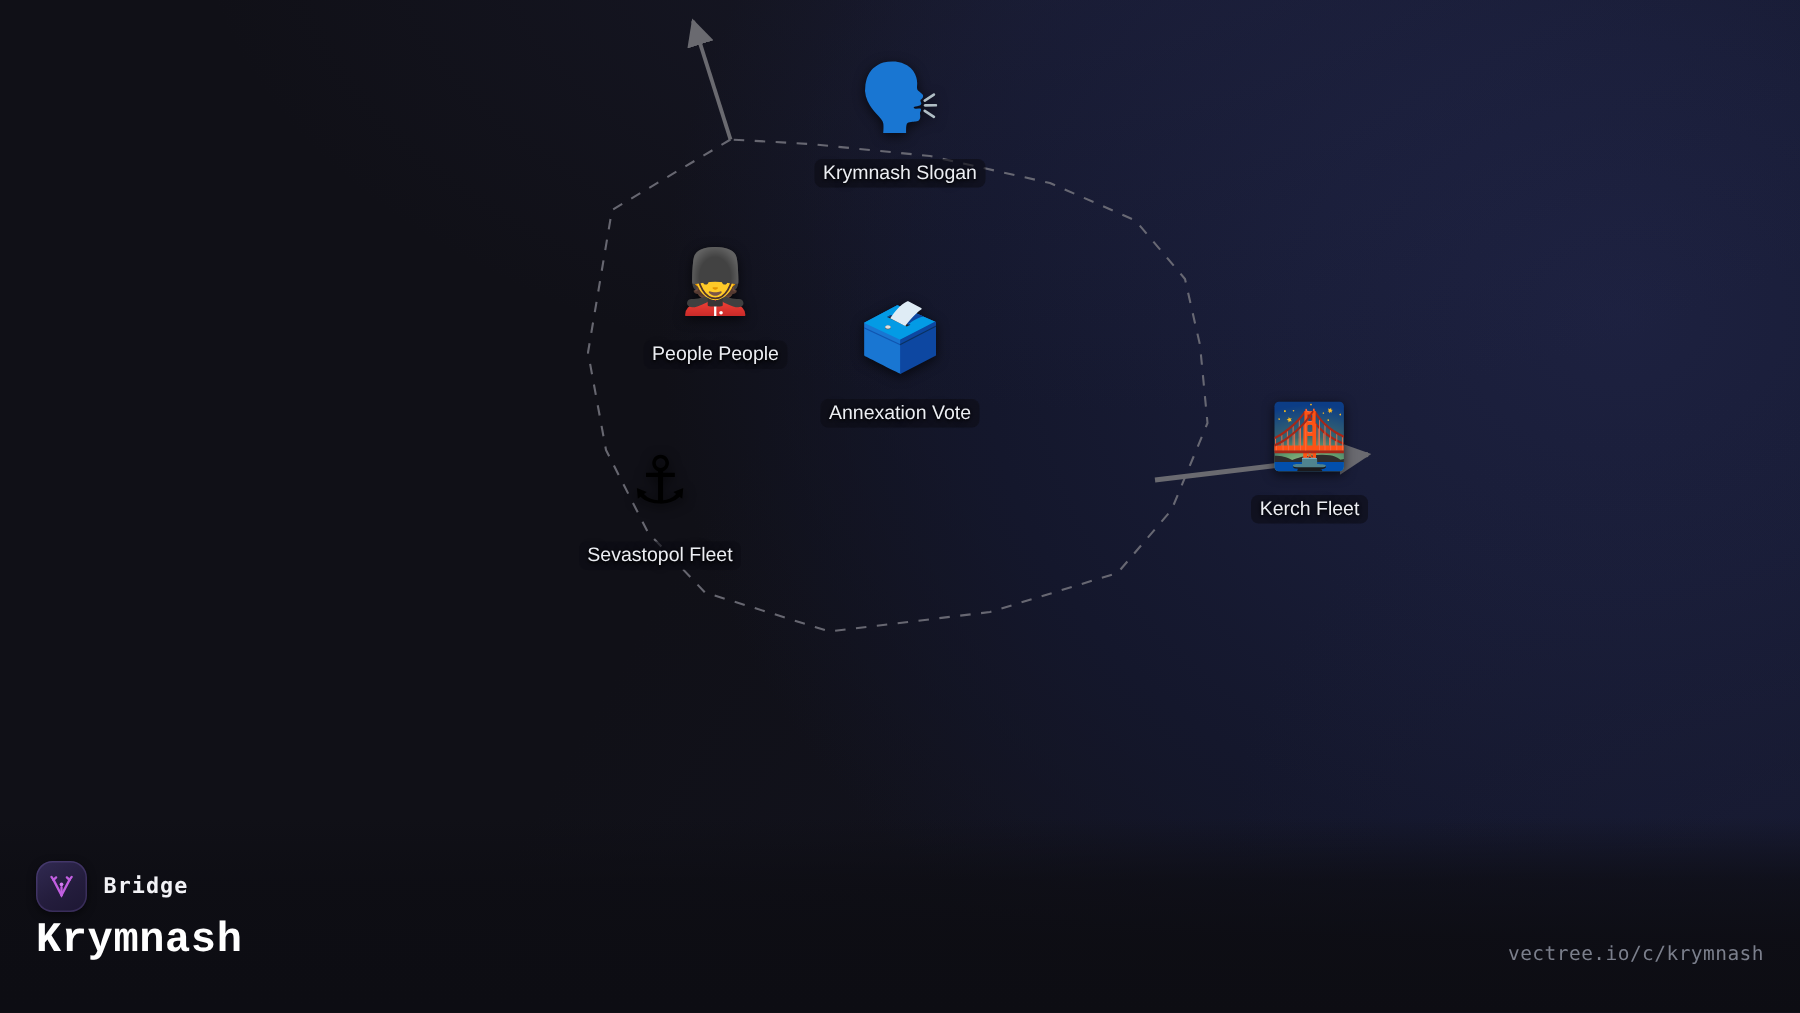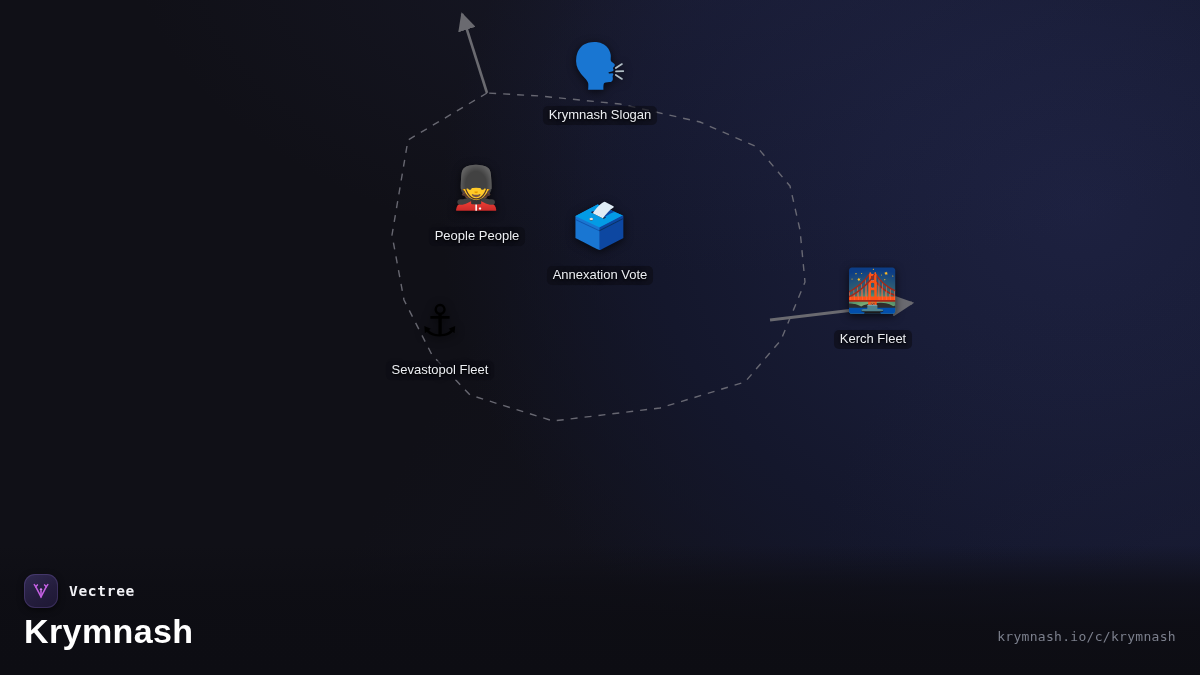--- a/index.html
+++ b/index.html
@@ -77,22 +77,22 @@
     box-shadow:inset 0 0 0 1px rgba(150,120,220,.22), 0 2px 6px rgba(0,0,0,.5);
     display:flex; align-items:center; justify-content:center;
   }
   #brand-name{
     font-family:"DejaVu Sans Mono", monospace;
     font-size:14.5px; font-weight:700; letter-spacing:.7px;
     color:#f2f2f6;
   }
   #page-title{
     position:absolute; left:24px; top:52px;
-    font-family:Liberation Sans, sans-serif;
-    font-size:34px; font-weight:700; letter-spacing:.4px;
+    font-family:Liberation Mono, monospace;
+    font-size:28px; font-weight:700; letter-spacing:.4px;
     color:#ffffff;
   }
   #url{
     position:absolute; right:24px; bottom:31px;
     font-family:"DejaVu Sans Mono", monospace;
     font-size:13px; letter-spacing:.3px;
     color:#7b7f8c;
   }
 </style>
 </head>
@@ -172,20 +172,20 @@
           <path d="M6.2 7.2 L12 18.4 L17.8 7.2"></path>
           <path d="M6.2 7.2 L4.7 5.0"></path>
           <path d="M6.2 7.2 L8.1 5.4"></path>
           <path d="M17.8 7.2 L19.4 5.0"></path>
           <path d="M17.8 7.2 L15.9 5.4"></path>
           <path d="M12 18.4 L12 12.4"></path>
         </g>
         <circle cx="12" cy="10.4" r="1.35" fill="#d57bf0"></circle>
       </svg>
     </span>
-    <span id="brand-name">Vectree</span>
+    <span id="brand-name">Bridge</span>
   </div>
 
   <div id="page-title">Krymnash</div>
 
-  <div id="url">krymnash.io/c/krymnash</div>
+  <div id="url">vectree.io/c/krymnash</div>
 
 </div>
 
 </body></html>

